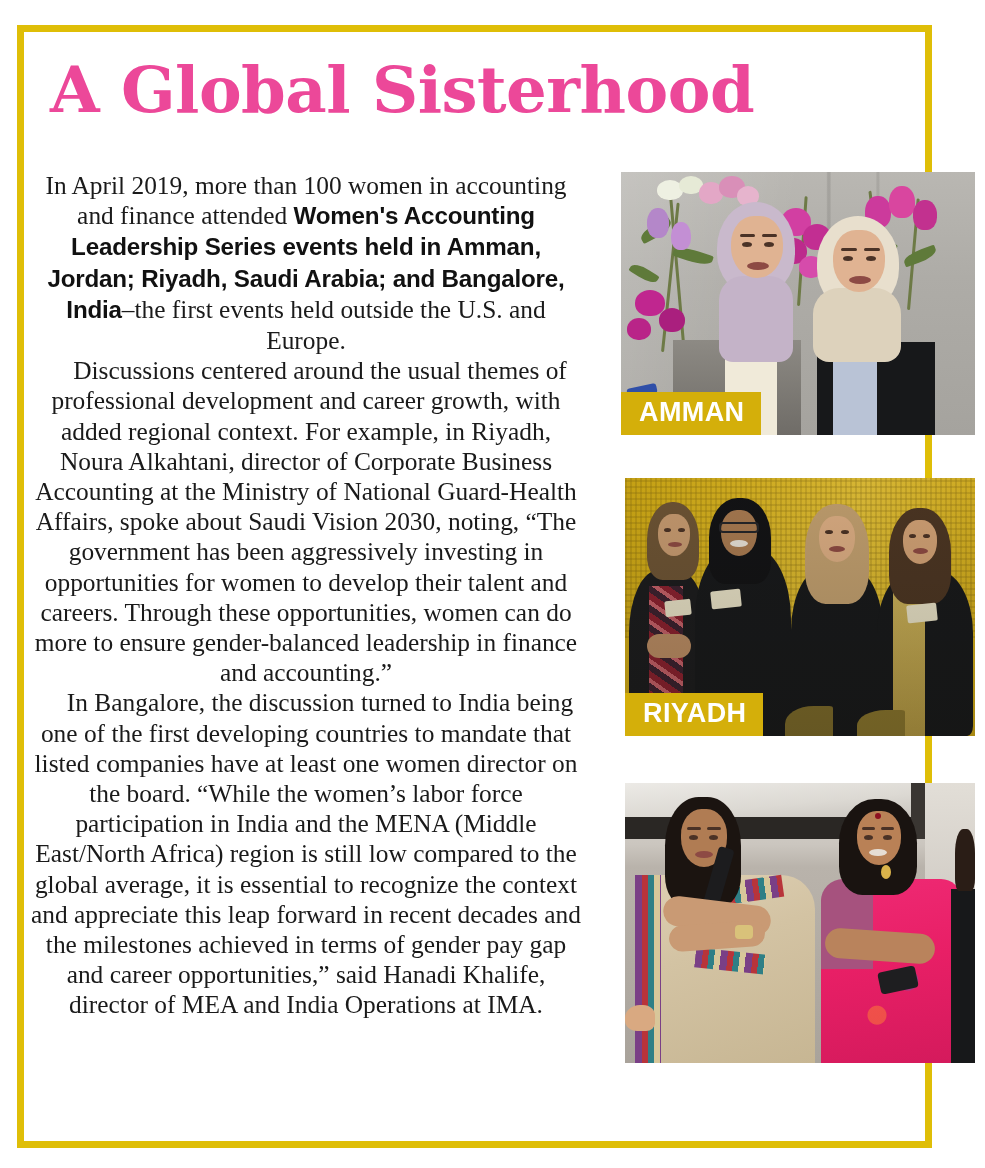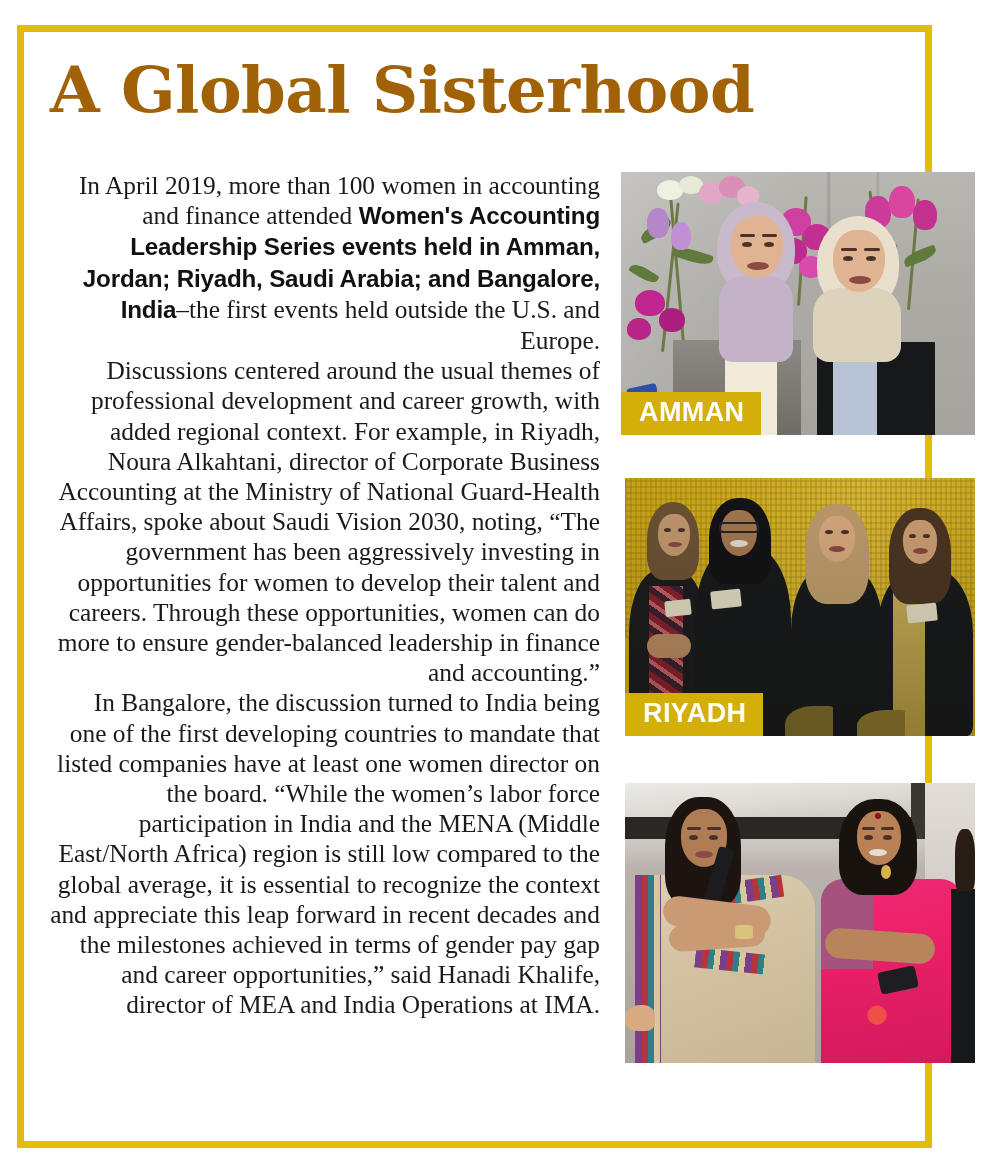--- a/index.html
+++ b/index.html
@@ -38,35 +38,35 @@
   #headline {
     position: absolute;
     left: 50px;
     top: 55px;
     width: 860px;
     font-family: "DejaVu Serif", "Liberation Serif", serif;
     font-weight: bold;
     font-size: 64px;
     line-height: 70px;
     letter-spacing: -0.5px;
-    color: #a16207;
+    color: #ec4899;
     white-space: nowrap;
   }
 
   
   #article {
     position: absolute;
-    left: 44px;
+    left: 28px;
     top: 170px;
     width: 556px;
     color: #1a1a1a;
     font-family: "Liberation Serif", serif;
     font-size: 25.4px;
     line-height: 30.2px;
-    text-align: right;
+    text-align: center;
   }
   #article p {
     margin: 0;
   }
   #article p.indented {
     text-indent: 28px;
   }
   .bold-sans {
     font-family: "Liberation Sans", sans-serif;
     font-weight: bold;

